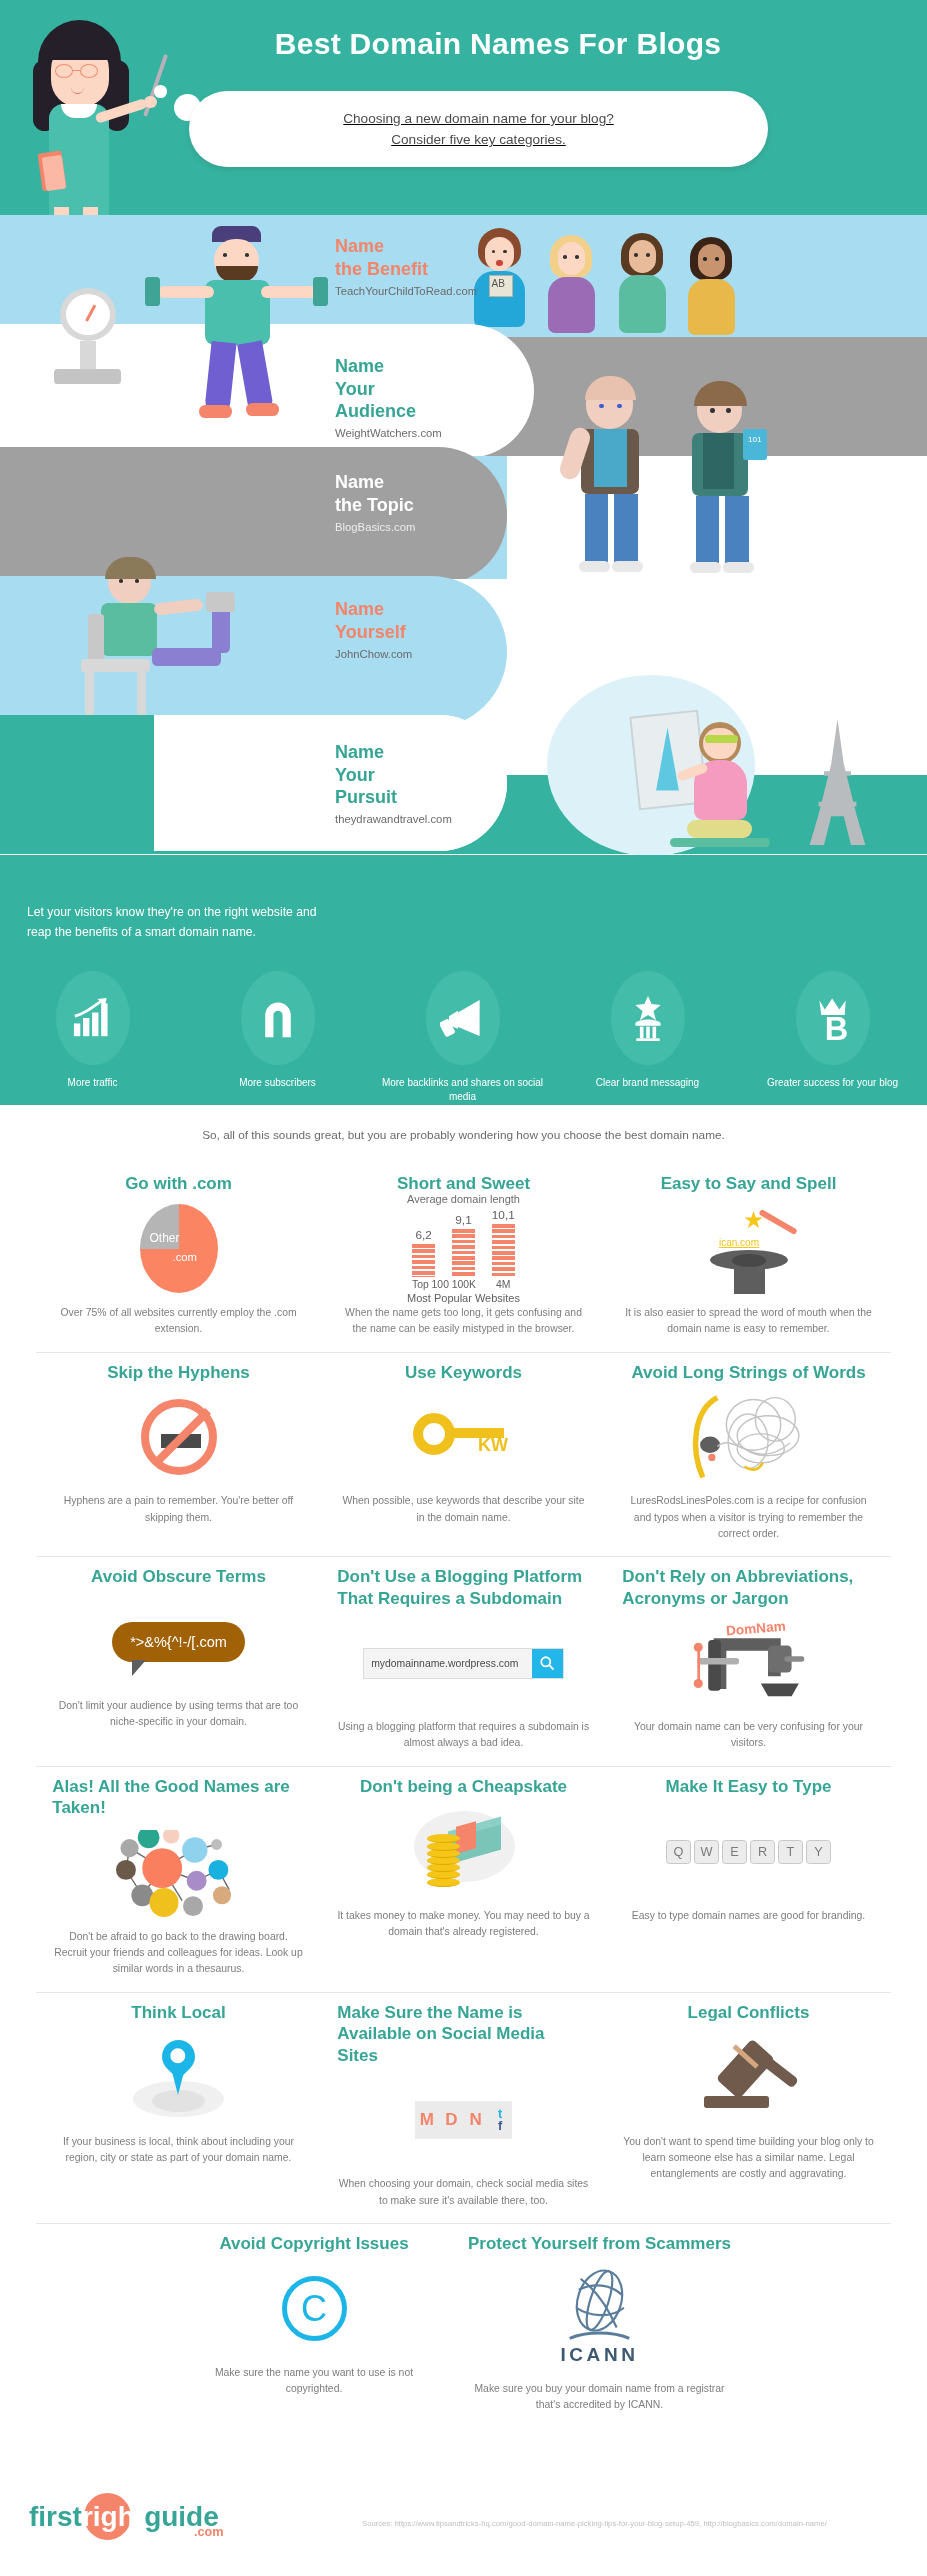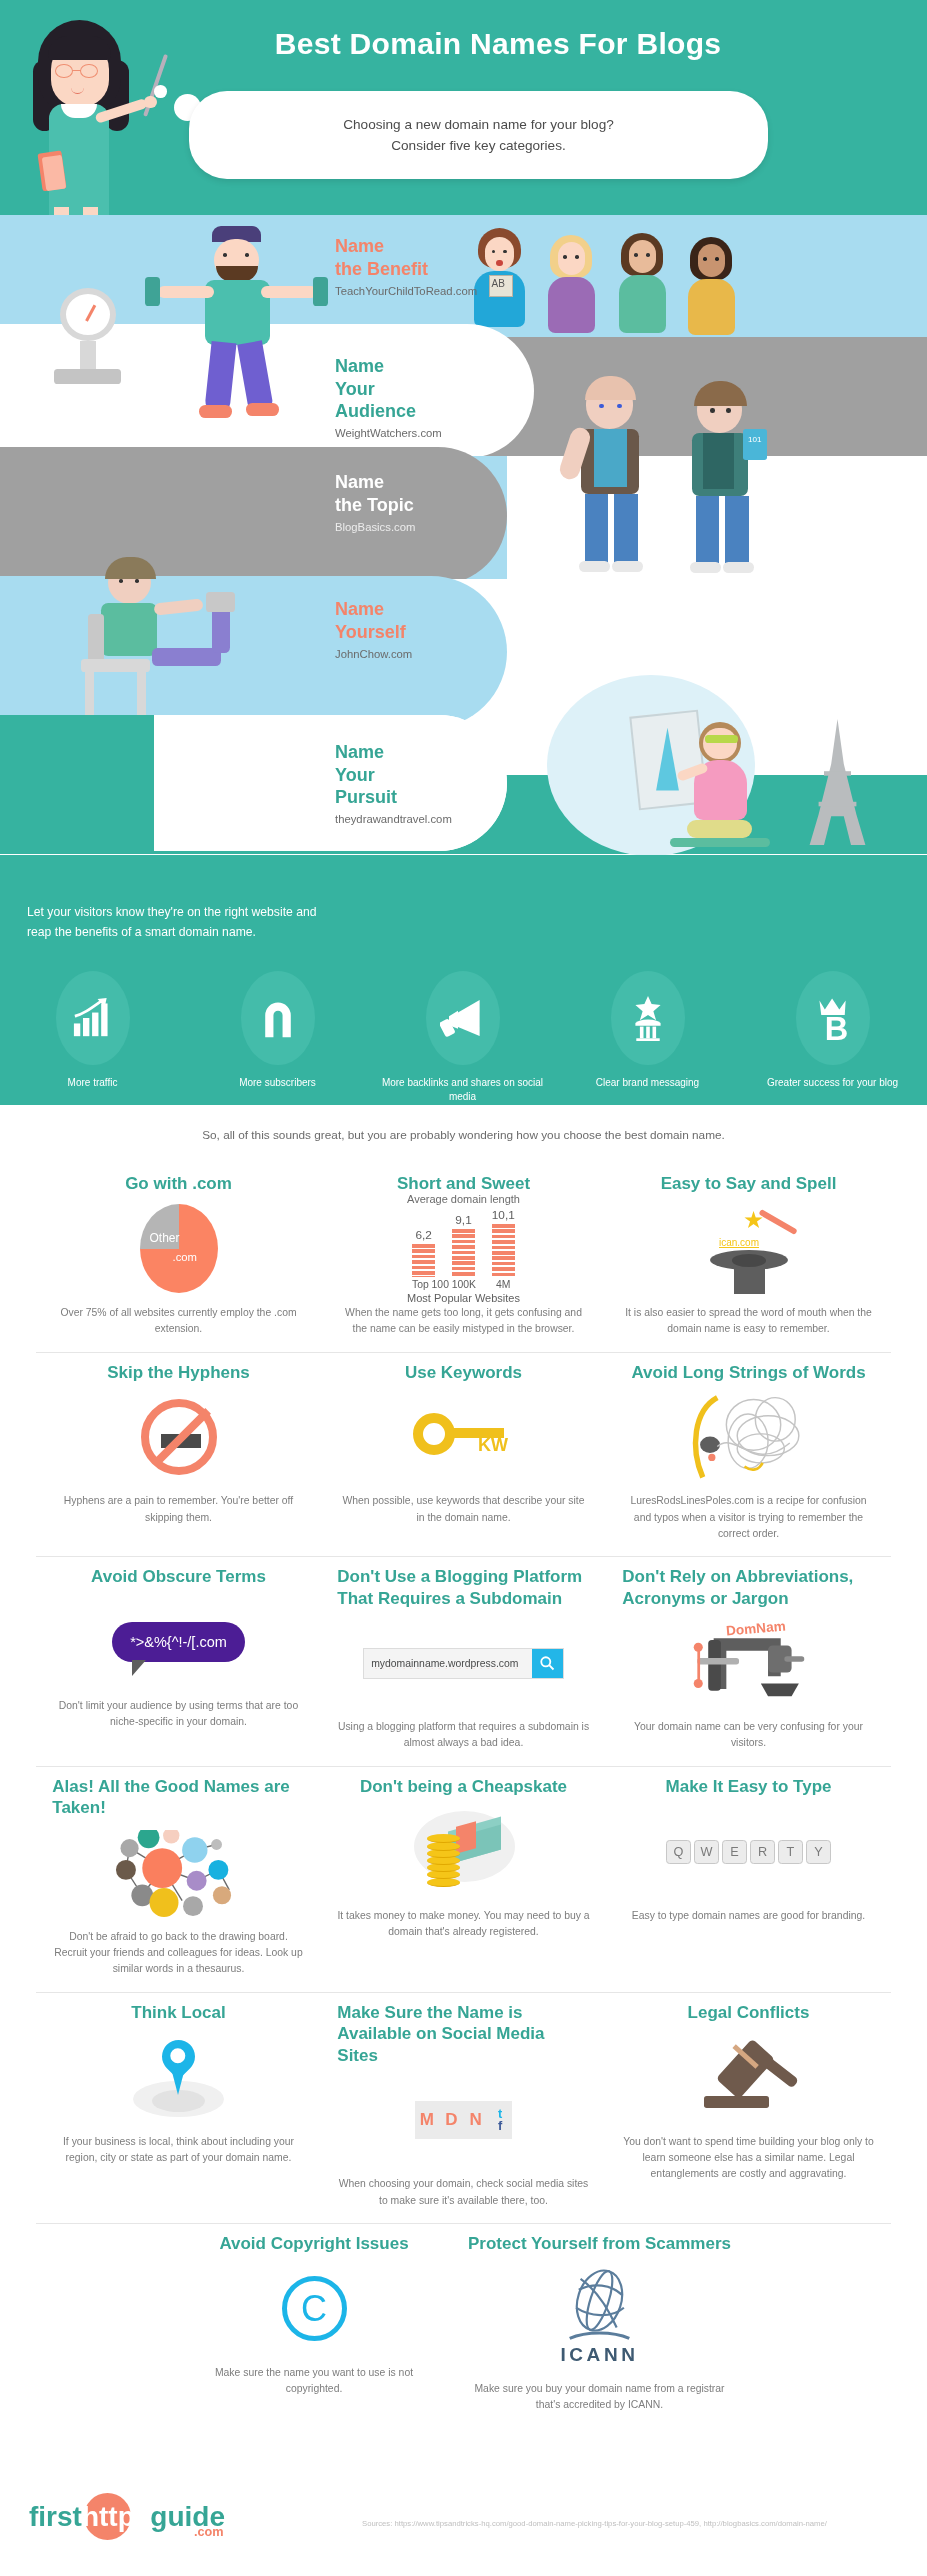--- a/index.html
+++ b/index.html
@@ -14,24 +14,24 @@
   .header {
     position:absolute; left:0; top:0; width:927px; height:215px;
     background:#36b3a0;
   }
   .header-title {
     position:absolute; left:181px; top:27px; width:634px;
     text-align:center; color:#ffffff;
     font-size:30px; font-weight:bold; letter-spacing:0.3px;
   }
   .speech-bubble {
-    position:absolute; left:189px; top:91px; width:579px; height:88px;
+    position:absolute; left:189px; top:91px; width:579px; height:76px;
     background:#ffffff; border-radius:38px;
     box-shadow:0 2.7px 6.3px rgba(0,0,0,0.10);
-    display:flex; flex-direction:column; align-items:center; justify-content:center;
+    display:flex; flex-direction:column; align-items:center; justify-content:center;text-decoration:underline;
   }
   .speech-bubble div { color:#4c4c4c; font-size:13.6px; line-height:1.55; }
   .bubble-tail1 { position:absolute; left:174px; top:94px; width:27px; height:27px; background:#fff; border-radius:50%; }
   .bubble-tail2 { position:absolute; left:154px; top:85px; width:12.7px; height:12.7px; background:#fff; border-radius:50%; }
 
   
   .teacher { position:absolute; left:18px; top:12.7px; width:154px; height:202px; }
   .t-hair  { position:absolute; left:20px; top:7.2px; width:83px; height:94px; background:#241f28; border-radius:42px 42px 36px 36px; }
   .t-hair2 { position:absolute; left:14.5px; top:47px; width:23.5px; height:71px; background:#241f28; border-radius:12.7px; }
   .t-hair3 { position:absolute; left:87px; top:47px; width:23.5px; height:71px; background:#241f28; border-radius:12.7px; }
@@ -150,21 +150,21 @@
   .key-wrap { position:relative; width:109px; height:63px; }
   .key-head { position:absolute; left:3.6px; top:7.2px; width:42px; height:42px; border:10px solid #f0c01c; border-radius:50%; }
   .key-shaft { position:absolute; left:42px; top:22.6px; width:53px; height:10px; background:#f0c01c; }
   .key-kw { position:absolute; left:69px; top:29px; color:#f0c01c; font-size:18px; font-weight:bold; }
 
   
   .tangle { position:relative; width:136px; height:87px; }
 
   
   .obsc {
-    position:relative; background:#4c1d95; color:#ffffff;
+    position:relative; background:#a16207; color:#ffffff;
     padding:11.8px 18px; border-radius:20px; font-size:14.5px;
   }
   .obsc:after {
     content:""; position:absolute; left:20px; bottom:-14.5px;
     border-left:14.5px solid #5e5e5e; border-bottom:16.3px solid transparent;
   }
 
   
   .searchbar { display:flex; width:201px; height:31px; border:0.9px solid #dcdcdc; background:#f4f4f4; }
   .searchbar input {
@@ -815,20 +815,20 @@
           <div class="tip-desc">Make sure you buy your domain name from a registrar that's accredited by ICANN.</div>
         </div>
       </div>
 
     </div>
   </div>
 
   <div class="footer">
     <div class="logo-circle"></div>
     <div class="logo">
-      <span class="logo-text"><span>first</span><span class="logo-site">https</span><span>guide</span></span>
+      <span class="logo-text"><span>first</span><span class="logo-site">right</span><span>guide</span></span>
     </div>
     <div class="logo-dotcom">.com</div>
     <div class="sources">Sources: https://www.tipsandtricks-hq.com/good-domain-name-picking-tips-for-your-blog-setup-459, http://blogbasics.com/domain-name/</div>
   </div>
 
 </div>
 
 
 </body></html>

